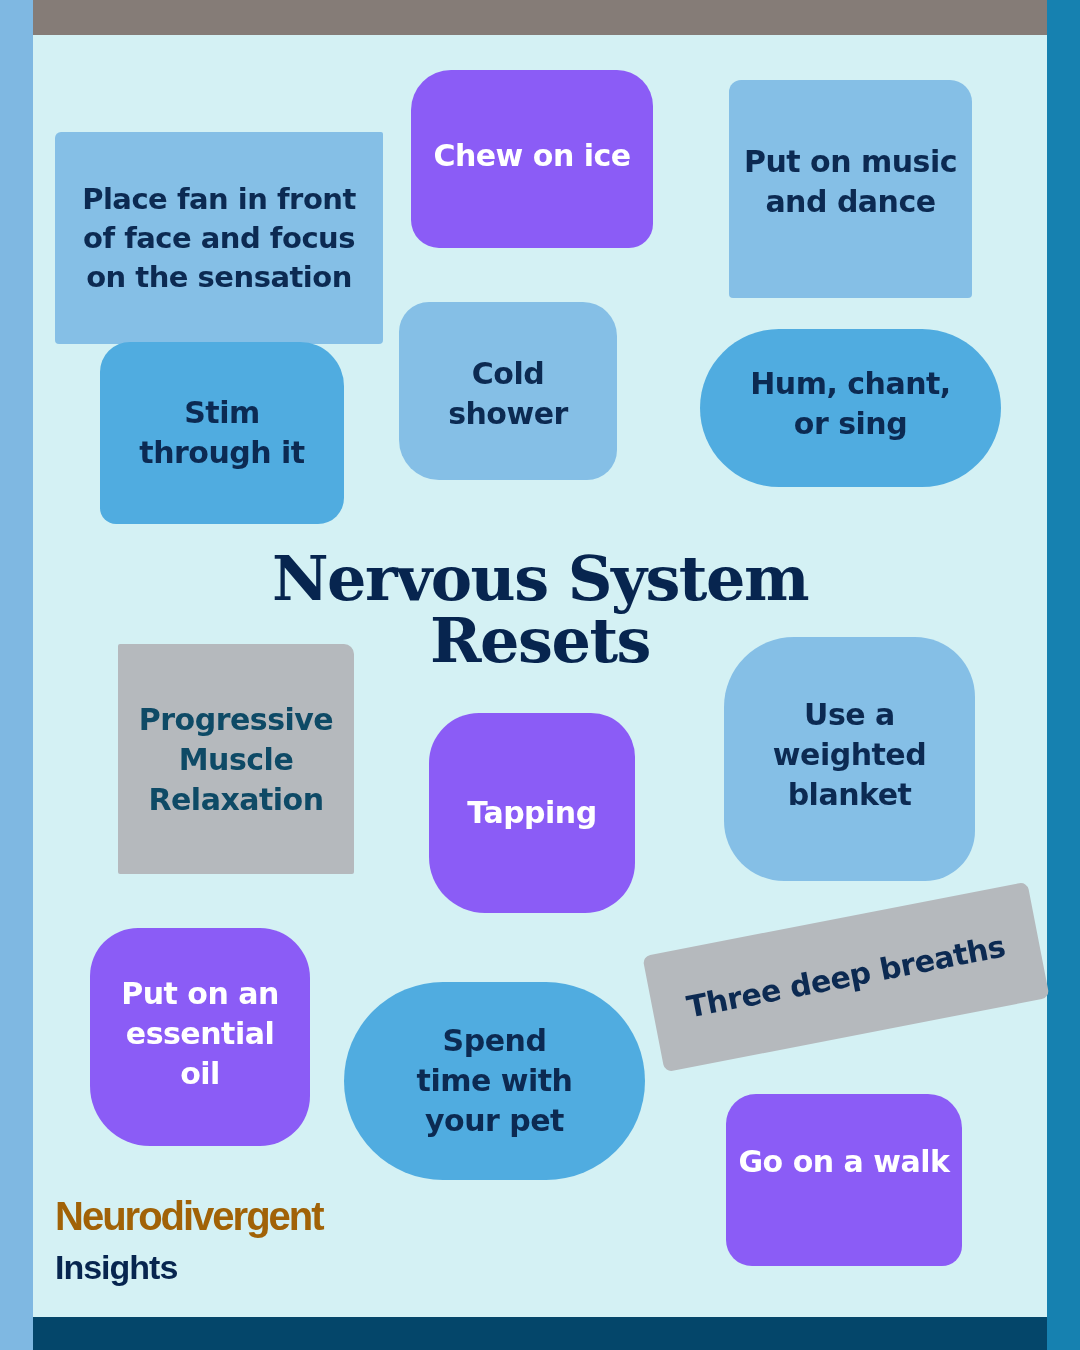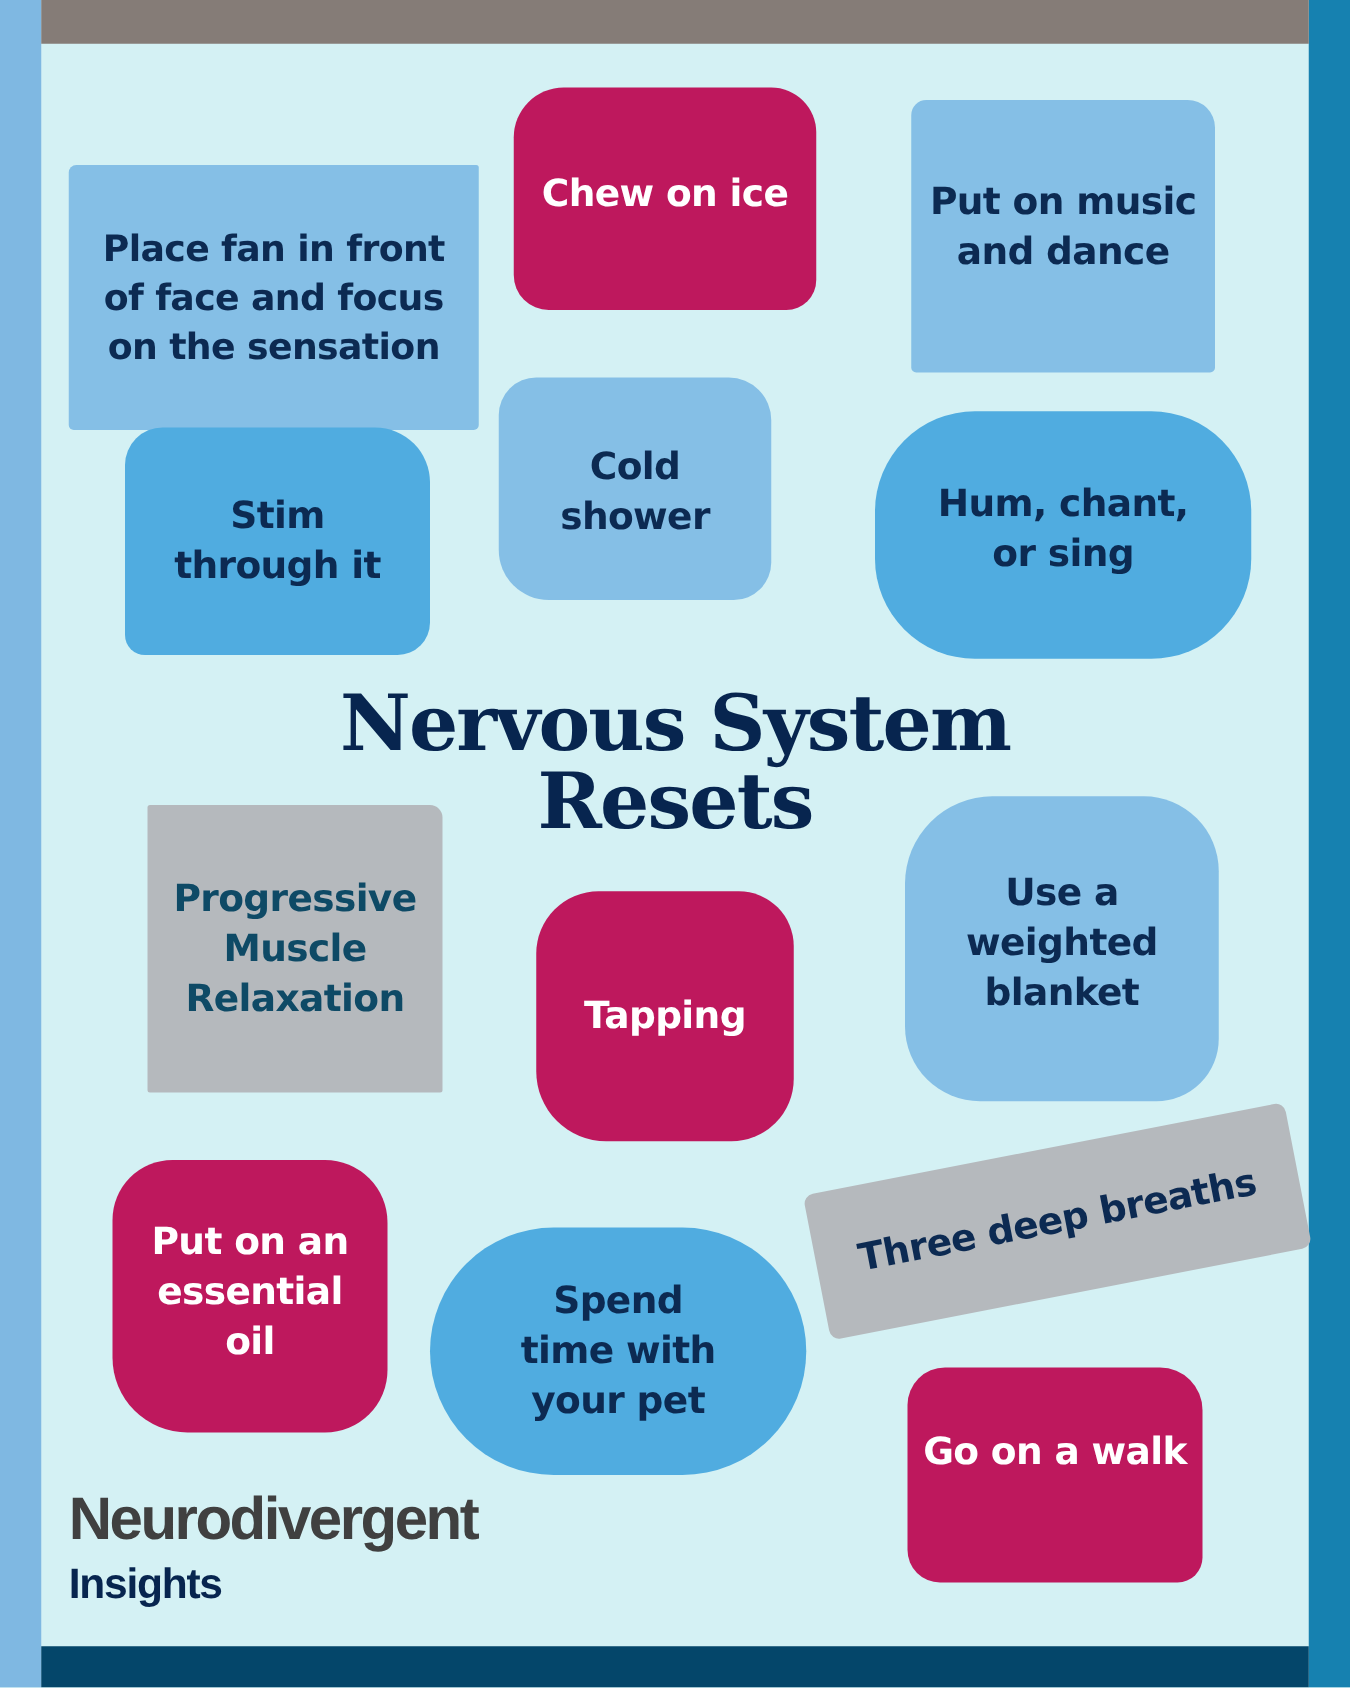--- a/index.html
+++ b/index.html
@@ -11,31 +11,31 @@
   .bar-bottom { position: absolute; left: 33px; top: 1317px; width: 1014px; height: 33px; background: #04466a; }
 
   .card {
     position: absolute; display: flex; align-items: center; justify-content: center;
     text-align: center; font-weight: bold; font-size: 30px; line-height: 40px;
     font-family: "DejaVu Sans", sans-serif; letter-spacing: -0.5px; padding: 8px;
   }
   .card span { display: block; }
   .c-light { background: #85bfe6; color: #0c2a52; }
   .c-mid   { background: #50ace0; color: #0c2a52; }
-  .c-dark  { background: #be185d; color: #ffffff; }
+  .c-dark  { background: #8b5cf6; color: #ffffff; }
   .c-gray  { background: #b5b9bd; color: #0c2a52; }
 
   .title {
     position: absolute; left: 200px; top: 548px; width: 680px; text-align: center;
     font-family: "DejaVu Serif", serif; font-weight: bold; color: #07254f;
     font-size: 62px; line-height: 62px; letter-spacing: -1.5px;
   }
   .brand-1 {
     position: absolute; left: 55px; top: 1188px; font-family: "Liberation Sans", sans-serif;
-    font-weight: bold; color: #404040; font-size: 48px; letter-spacing: -2px; line-height: 56px;
+    font-weight: bold; color: #a16207; font-size: 40px; letter-spacing: -2px; line-height: 56px;
   }
   .brand-2 {
     position: absolute; left: 55px; top: 1246px; font-family: "Liberation Sans", sans-serif;
     font-weight: bold; color: #07254f; font-size: 34px; letter-spacing: -1px; line-height: 42px;
   }
 </style>
 </head>
 <body>
 
 <div class="stripe-left"></div>
@@ -56,21 +56,21 @@
 </div>
 
 <div class="card c-mid" style="left:100px;top:342px;width:244px;height:182px;border-radius:30px 44px 26px 16px;padding:8px 38px;">
   <span>Stim through it</span>
 </div>
 
 <div class="card c-light" style="left:399px;top:302px;width:218px;height:178px;border-radius:30px 34px 30px 40px;align-items:flex-start;padding:52px 10px 0;">
   <span>Cold shower</span>
 </div>
 
-<div class="card c-mid" style="left:700px;top:329px;width:301px;height:198px;border-radius:80px;padding:8px 40px 16px;">
+<div class="card c-mid" style="left:700px;top:329px;width:301px;height:158px;border-radius:80px;padding:8px 40px 16px;">
   <span>Hum, chant, or sing</span>
 </div>
 
 <div class="title">
   <div>Nervous System</div>
   <div>Resets</div>
 </div>
 
 <div class="card c-gray" style="left:118px;top:644px;width:236px;height:230px;border-radius:2px 10px 2px 2px;color:#0e4a66;align-items:flex-start;padding:56px 6px 0;">
   <span>Progressive Muscle Relaxation</span>

